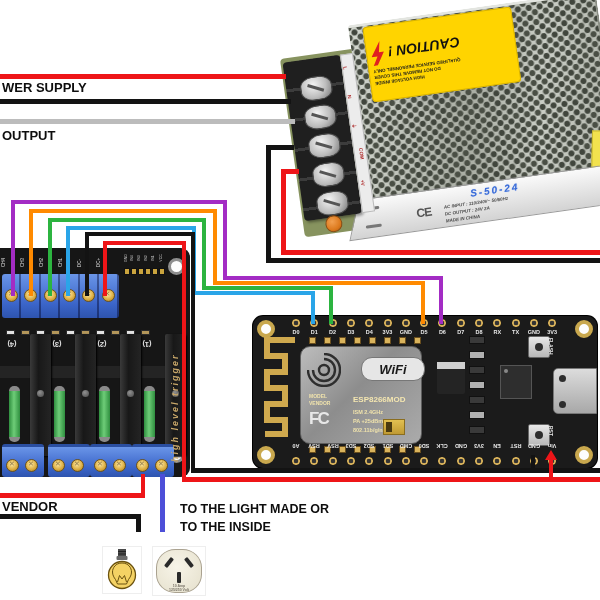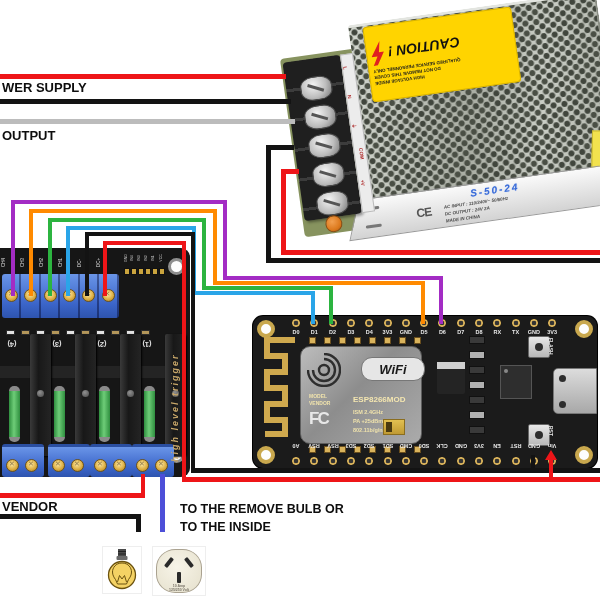--- a/index.html
+++ b/index.html
@@ -435,21 +435,21 @@
       <div class="wseg" style="left: 0px; top: 493px; width: 145px; height: 5px; background: rgb(238, 21, 24);"></div>
       <div class="wseg" style="left: 160px; top: 474px; width: 5px; height: 58px; background: rgb(77, 79, 216);"></div>
       <div class="wseg" style="left: 0px; top: 514px; width: 141px; height: 5px; background: rgb(19, 19, 19);"></div>
       <div class="wseg" style="left: 136px; top: 514px; width: 5px; height: 18px; background: rgb(19, 19, 19);"></div>
     </div>
   <div id="vin-arrow"></div>
 
   <div class="lbl" style="left:2px;top:80px">WER SUPPLY</div>
   <div class="lbl" style="left:2px;top:128px">OUTPUT</div>
   <div class="lbl" style="left:2px;top:499px">VENDOR</div>
-  <div class="lbl" style="left:180px;top:502px;font-size:12.5px">TO THE REMOVE BULB OR</div>
+  <div class="lbl" style="left:180px;top:502px;font-size:12.5px">TO THE LIGHT MADE OR</div>
   <div class="lbl" style="left:180px;top:520px;font-size:12.5px">TO THE INSIDE</div>
 
   <div class="icon-tile" id="bulb-icon">
     <svg width="38" height="46" viewBox="0 0 38 46">
       <rect x="15" y="2" width="8" height="7" fill="#4a4a4a"></rect>
       <line x1="15" y1="4.5" x2="23" y2="4.5" stroke="#222" stroke-width="1"></line>
       <line x1="15" y1="7" x2="23" y2="7" stroke="#222" stroke-width="1"></line>
       <rect x="13.5" y="9" width="11" height="4" rx="1" fill="#6a6a6a"></rect>
       <circle cx="19" cy="28" r="13.5" fill="#f4d264" stroke="#6b5210" stroke-width="1.3"></circle>
       <path d="M19 16 c-6.5 0 -9.5 5 -9.5 9 c0 3 1.5 5.5 3 7.5 l2 4.5 h9 l2 -4.5 c1.5 -2 3 -4.5 3 -7.5 c0 -4 -3 -9 -9.5 -9 z" fill="none" stroke="#6b5210" stroke-width="1"></path>

